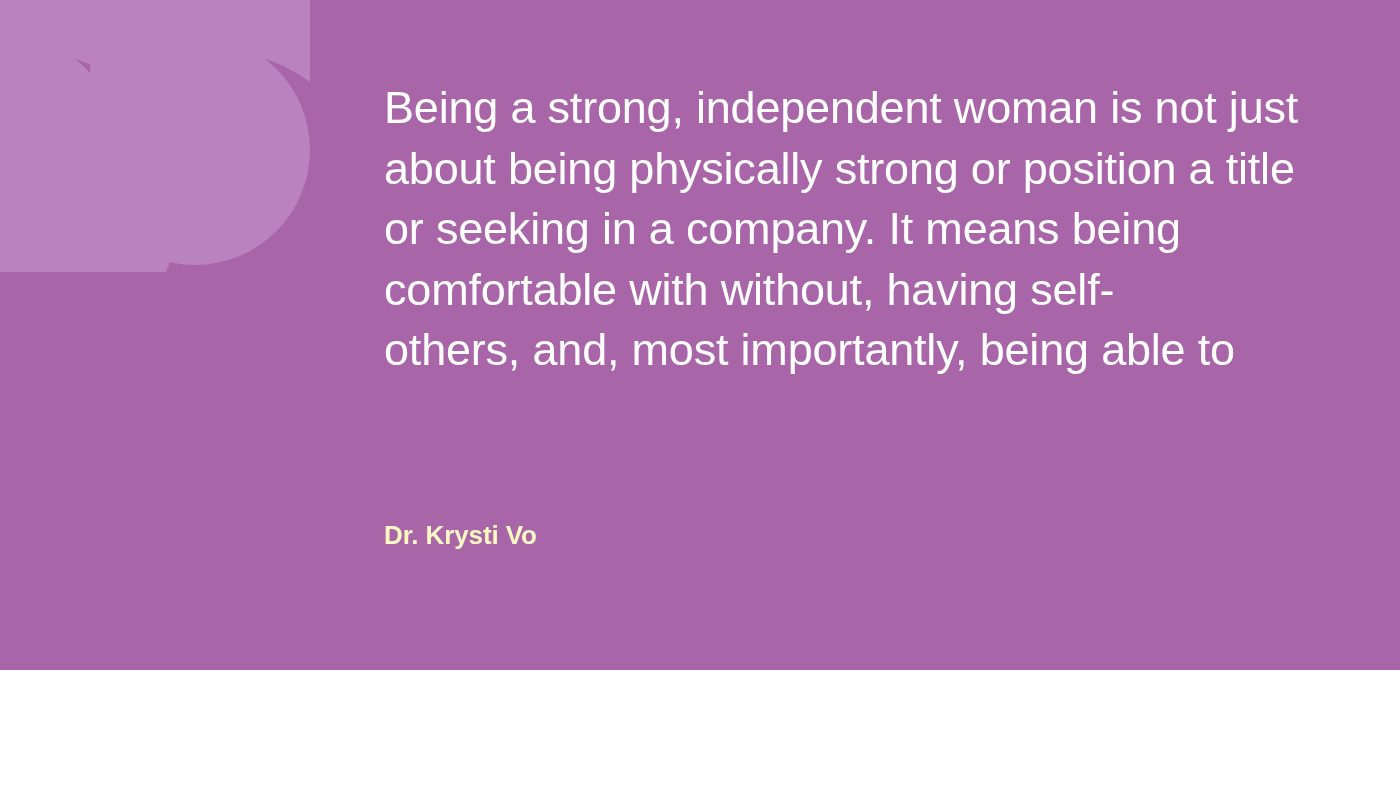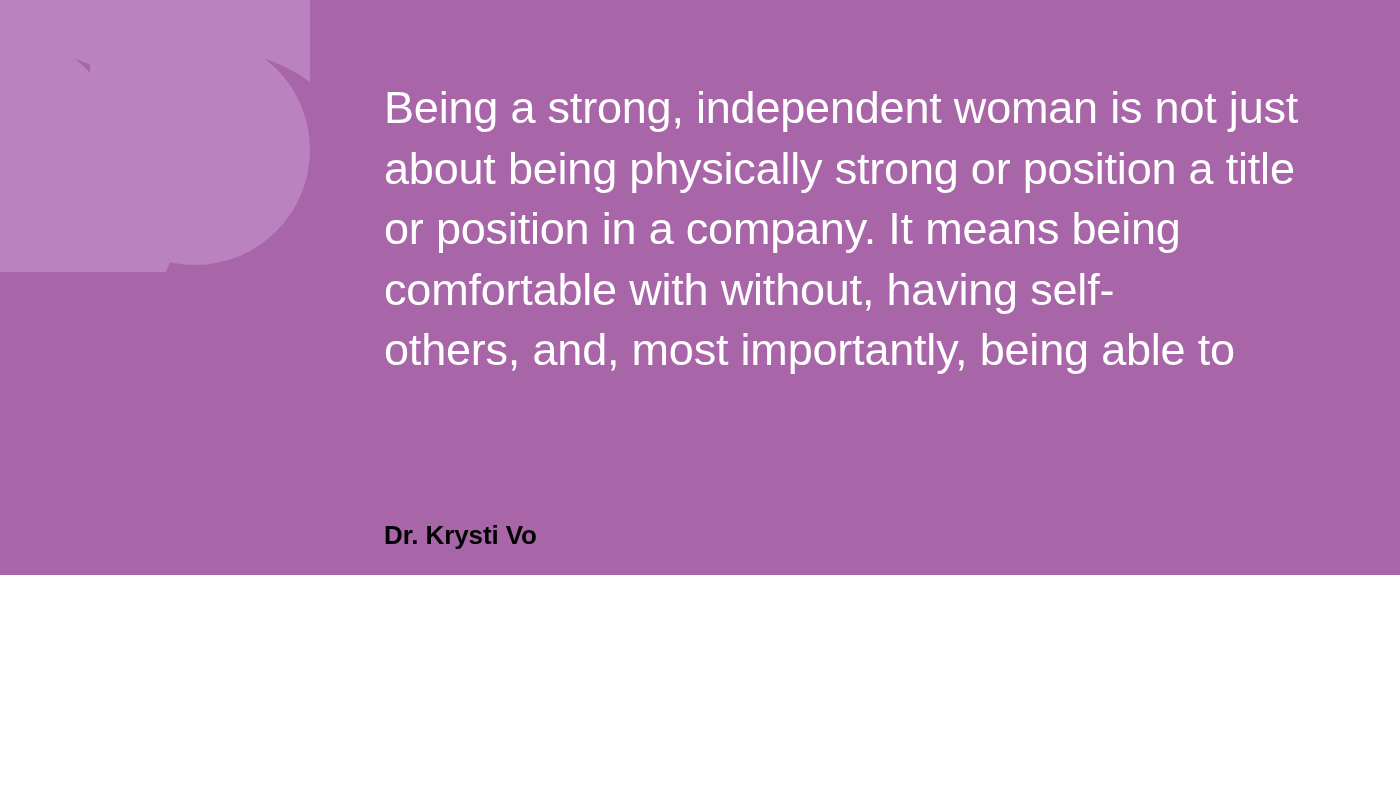--- a/index.html
+++ b/index.html
@@ -8,21 +8,21 @@
     padding: 0;
     background: #ffffff;
   }
   body {
     font-family: "Liberation Sans", sans-serif;
   }
 
   #slide {
     position: relative;
     width: 1400px;
-    height: 575px;
+    height: 670px;
     overflow: hidden;
     background: #F3F3EE;
   }
 
   
   #purple-panel {
     position: absolute;
     left: 0;
     top: 0;
     width: 1400px;
@@ -74,21 +74,21 @@
     white-space: pre;
   }
 
   #attribution {
     position: absolute;
     left: 384px;
     top: 513px;
     width: 600px;
   }
   .attr-line {
-    color: #000000;
+    color: #fef9c3;
     font-family: "Liberation Sans", sans-serif;
     font-size: 26px;
     line-height: 45px;
     font-weight: 700;
     letter-spacing: -0.1px;
     white-space: pre;
   }
 </style>
 </head>
 <body>
@@ -113,21 +113,21 @@
 
         <circle cx="305" cy="198" r="115" fill="#BA82BE"></circle>
         <path d="M 200 48 L 420 48 L 420 130
                  A 160 160 0 0 0 200 158 Z" fill="#BA82BE"></path>
       </svg>
     </div>
 
     <div id="quote-block">
       <div class="quote-line">Being a strong, independent woman is not just</div>
       <div class="quote-line">about being physically strong or position a title</div>
-      <div class="quote-line">or position in a company. It means being</div>
+      <div class="quote-line">or seeking in a company. It means being</div>
       <div class="quote-line">comfortable with without, having self-</div>
       <div class="quote-line">others, and, most importantly, being able to</div>
     </div>
 
     <div id="attribution">
       <div class="attr-line">Dr. Krysti Vo</div>
     </div>
 
   </div>
 

